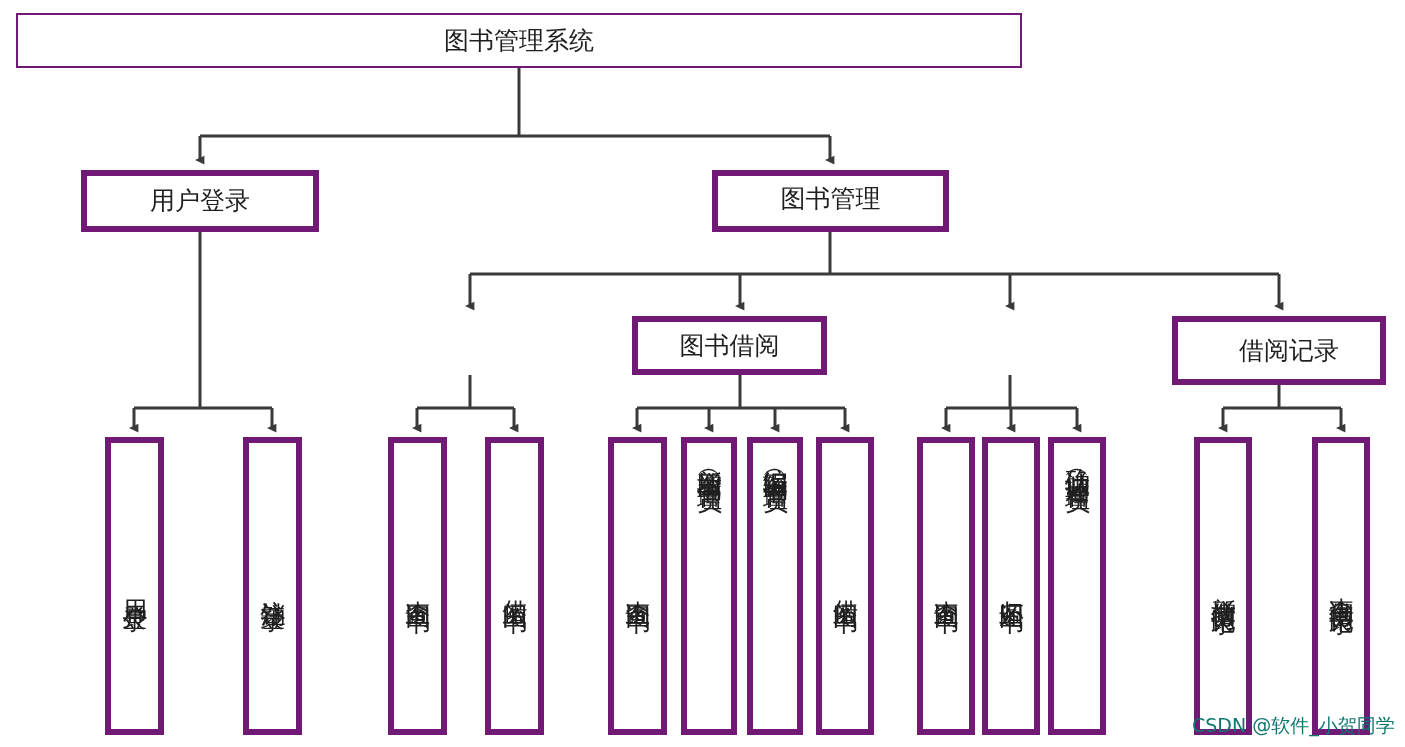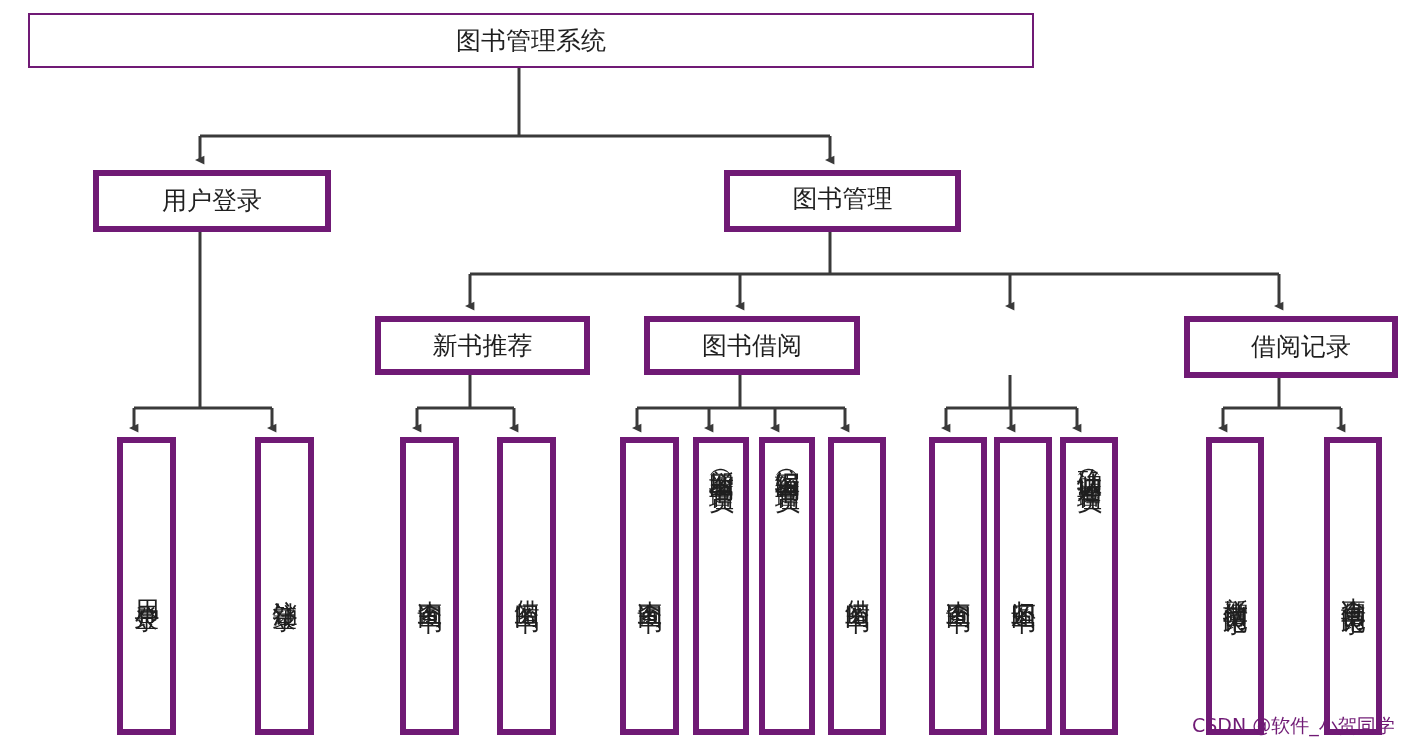--- a/index.html
+++ b/index.html
@@ -26,21 +26,20 @@
   }
   .node {
     position: absolute;
     box-sizing: border-box;
     background: #ffffff;
     border: 6px solid #701a75;
     display: flex;
     align-items: center;
     justify-content: center;
     z-index: 2;
-    margin-left: 12px;
   }
   .node.root       { border-width: 2px; }
   .node .label {
     color: #1f1f1f;
     line-height: 1.12;
     white-space: pre;
     text-align: center;
   }
   
   .node.horiz .label {
@@ -133,27 +132,24 @@
     <span class="label">图书管理系统</span>
   </div>
 
   <div class="node horiz" style="left: 81px; top: 170px; width: 238px; height: 62px;">
     <span class="label">用户登录</span>
   </div>
   <div class="node horiz" style="left: 712px; top: 170px; width: 237px; height: 62px; font-family: Liberation Mono, monospace;">
     <span class="label">图书管理</span>
   </div>
 
-  <div class="node horiz" style="left: 363px; top: 316px; width: 215px; height: 59px;">
-    <span class="label">新书推荐</span>
-  </div>
-  <div class="node horiz" style="left: 632px; top: 316px; width: 216px; height: 59px;">
+  <div class="node horiz" style="left: 632px; top: 316px; width: 195px; height: 59px;">
     <span class="label">图书借阅</span>
   </div>
-  <div class="node horiz" style="left: 1172px; top: 316px; width: 214px; height: 62px; padding-left: 20px;">
+  <div class="node horiz" style="left: 1172px; top: 316px; width: 214px; height: 69px; padding-left: 20px;">
     <span class="label">借阅记录</span>
   </div>
 
   <div class="node vert centered" style="left: 105px; top: 437px; width: 59px; height: 298px;">
     <span class="label">用户登录</span>
   </div>
   <div class="node vert centered" style="left: 243px; top: 437px; width: 59px; height: 298px;">
     <span class="label">注销登录</span>
   </div>
   <div class="node vert centered" style="left: 388px; top: 437px; width: 59px; height: 298px;">
@@ -183,15 +179,15 @@
   <div class="node vert" style="left: 1048px; top: 437px; width: 58px; height: 298px;">
     <span class="label">确认归还（管理员）</span>
   </div>
   <div class="node vert centered" style="left: 1194px; top: 437px; width: 58px; height: 298px;">
     <span class="label">新增借阅记录</span>
   </div>
   <div class="node vert centered" style="left: 1312px; top: 437px; width: 58px; height: 298px;">
     <span class="label">查询借阅记录</span>
   </div>
 
-  <div class="watermark" style="left: 1192px; top: 713px; color: #701a75; text-align: right;">CSDN @软件_小贺同学</div>
+  <div class="watermark" style="left: 1192px; top: 713px; color: #0f766e; text-align: right;">CSDN @软件_小贺同学</div>
 
 </div>
 
 </body></html>

